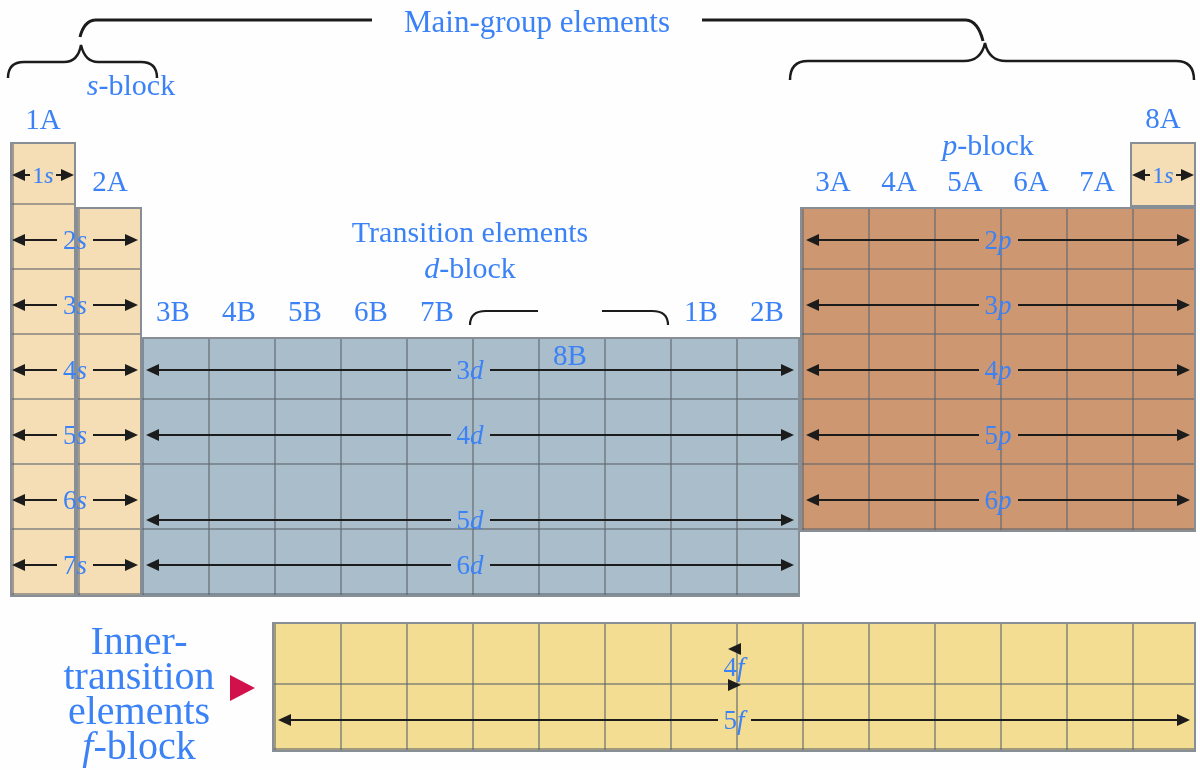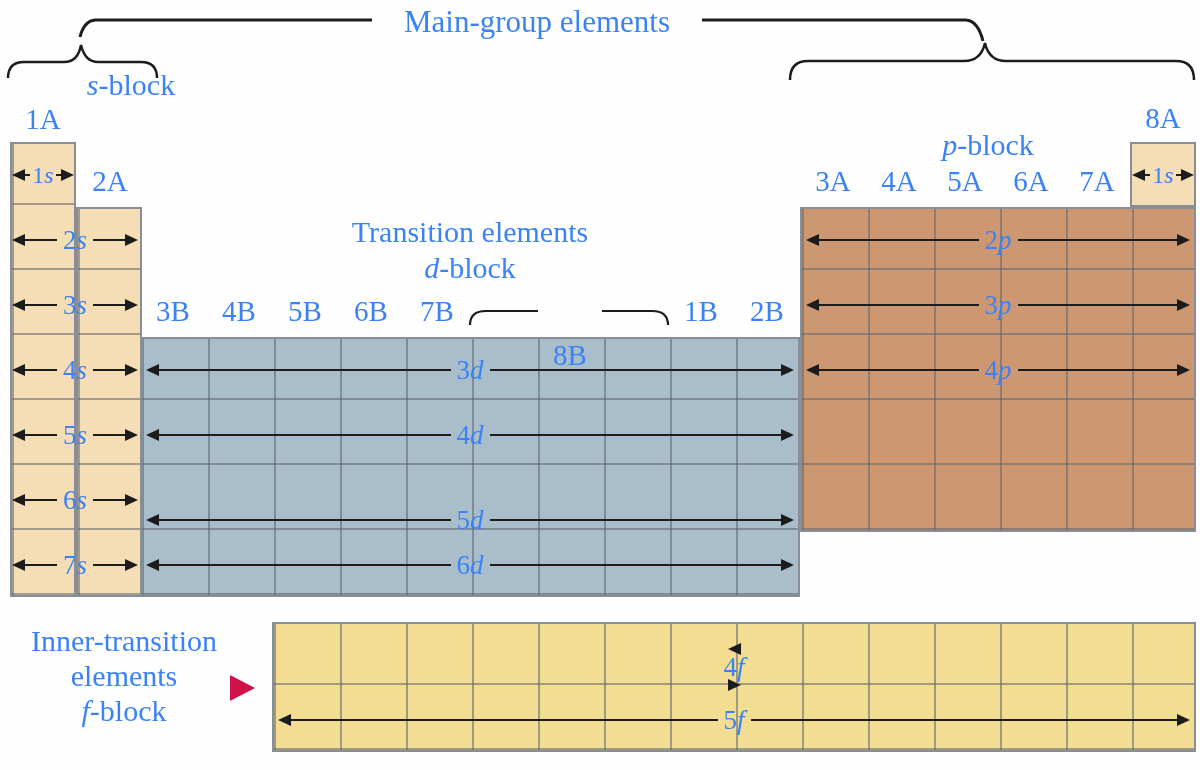--- a/index.html
+++ b/index.html
@@ -37,22 +37,22 @@
   .glabel{
     position:absolute;transform:translateX(-50%);
     font-size:29px;line-height:32px;white-space:nowrap;
   }
   .title{
     position:absolute;transform:translateX(-50%);
     font-size:30px;line-height:34px;white-space:nowrap;
   }
   .maintitle{font-size:31px;}
   .inner-label{
-    position:absolute;left:1px;top:623px;width:246px;
-    font-size:30px;line-height:35px;text-align:center;
+    position:absolute;left:16px;top:623px;width:246px;
+    font-size:40px;line-height:35px;text-align:center;
   }
   .pointer{
     position:absolute;left:230px;top:675px;width:0;height:0;
     border-top:13px solid transparent;border-bottom:13px solid transparent;
     border-left:25px solid var(--pointer,#d1114a);
   }
   .braces{position:absolute;left:0;top:0;}
 </style>
 </head>
 <body>
@@ -201,20 +201,34 @@
     <span class="ln"></span>
       <span class="ah r"></span>
   </div>
   <div class="arrow" style="left:806px;top:358px;width:384px;">
     <span class="ah l"></span>
       <span class="ln"></span>
     <span class="lbl"><span>4</span><i>p</i></span>
     <span class="ln"></span>
       <span class="ah r"></span>
   </div>
+  <div class="arrow" style="left:806px;top:423px;width:384px;">
+    <span class="ah l"></span>
+      <span class="ln"></span>
+    <span class="lbl"><span>5</span><i>p</i></span>
+    <span class="ln"></span>
+      <span class="ah r"></span>
+  </div>
+  <div class="arrow" style="left:806px;top:488px;width:384px;">
+    <span class="ah l"></span>
+      <span class="ln"></span>
+    <span class="lbl"><span>6</span><i>p</i></span>
+    <span class="ln"></span>
+      <span class="ah r"></span>
+  </div>
 
   <div class="arrow tiny" style="left:1132px;top:163px;width:62px;">
     <span class="ah l"></span>
       <span class="ln"></span>
     <span class="lbl"><span>1</span><i>s</i></span>
     <span class="ln"></span>
       <span class="ah r"></span>
   </div>
 
   <div class="arrow" style="left:278px;top:643px;width:912px;flex-direction:column;">

